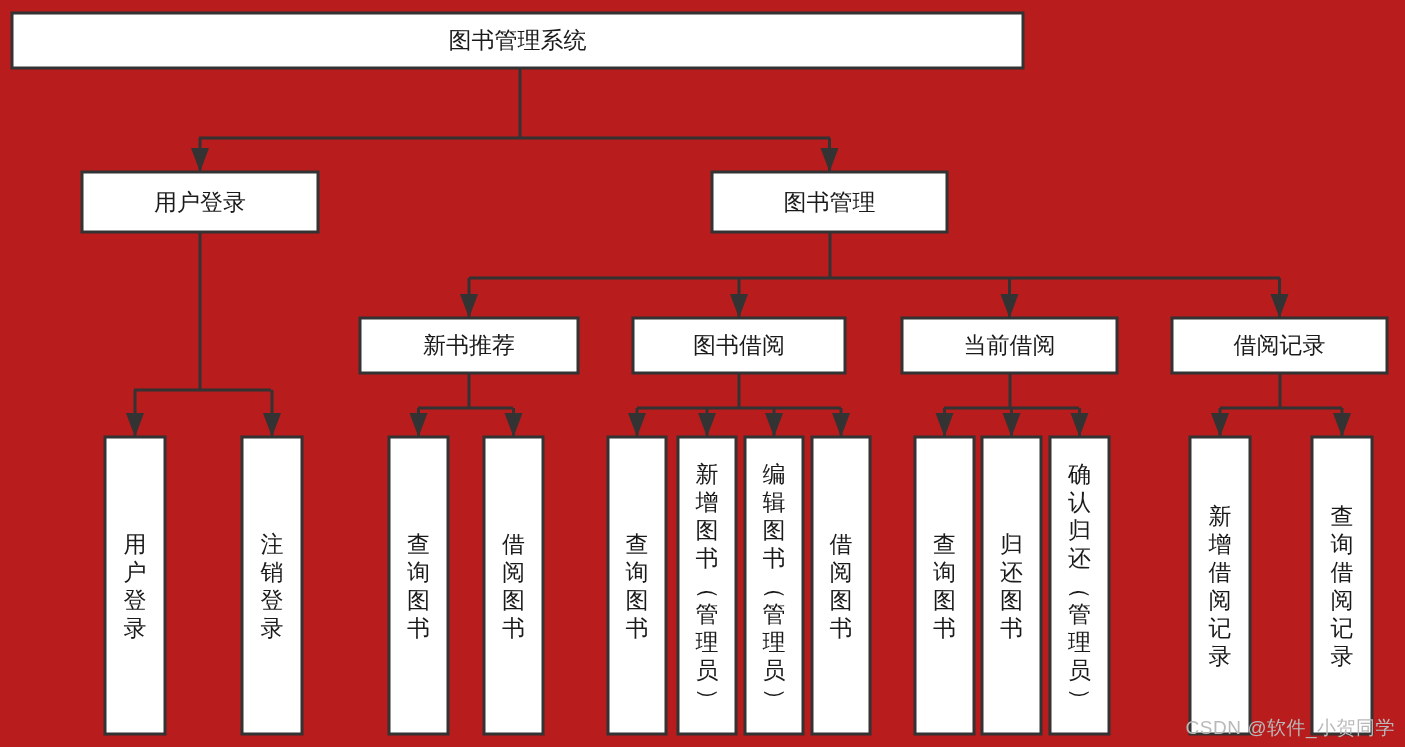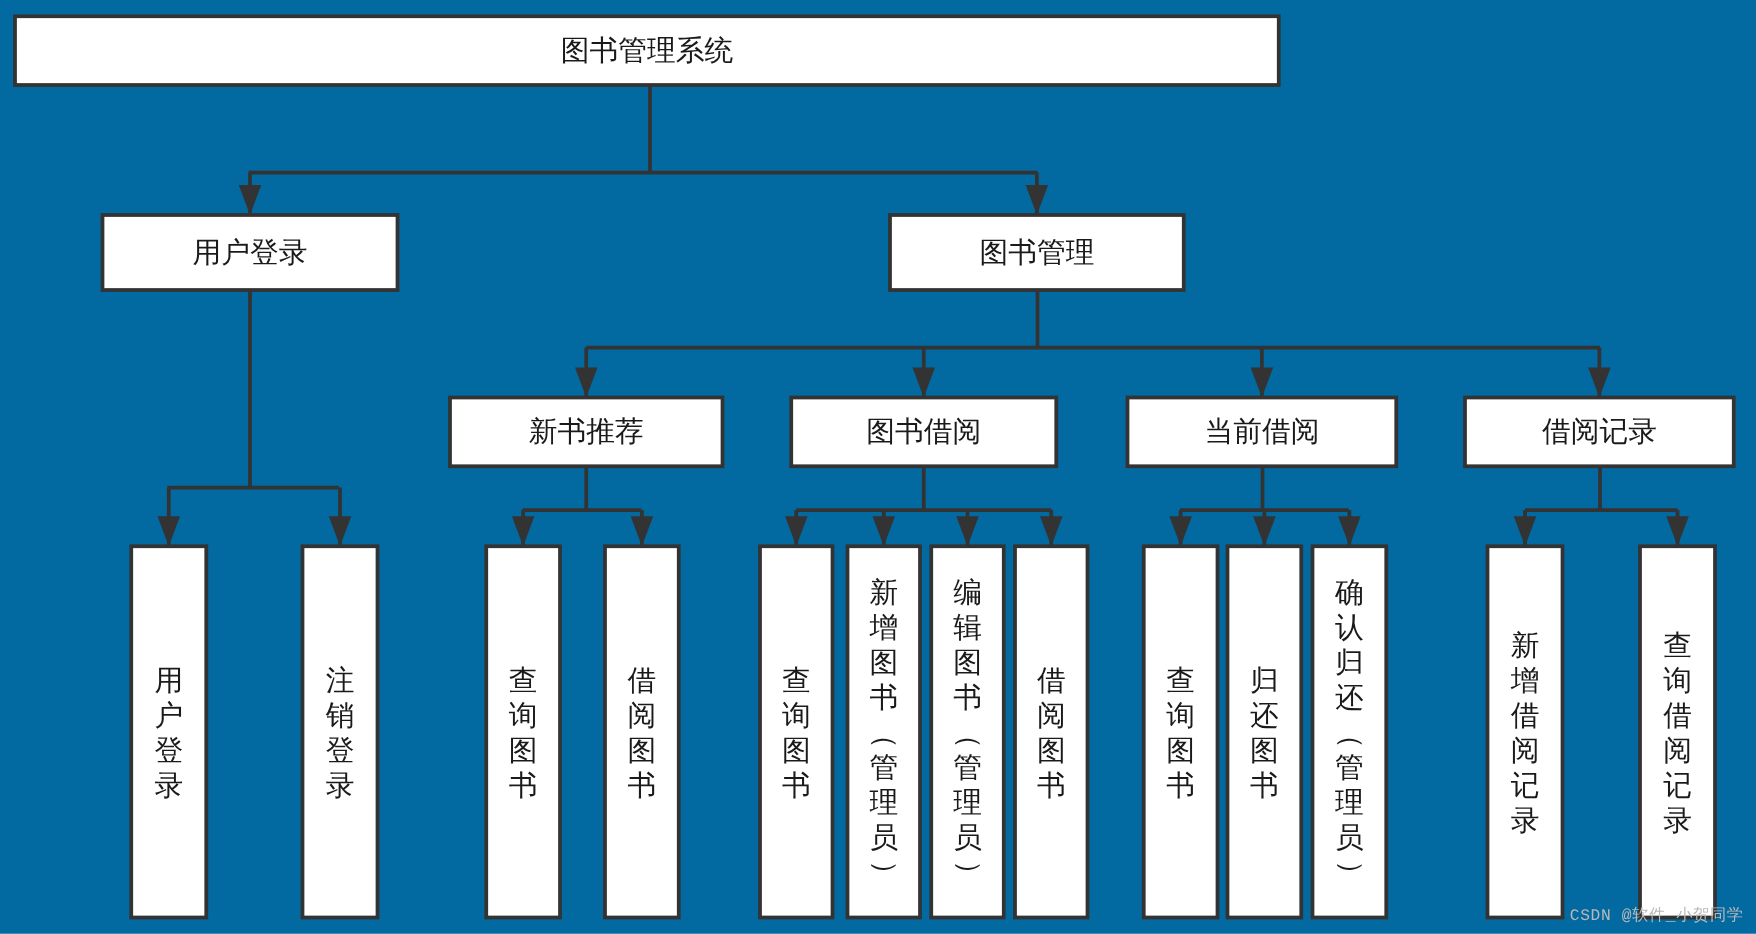--- a/index.html
+++ b/index.html
@@ -10,21 +10,21 @@
   body {
     width: 1405px;
     height: 747px;
     font-family: "DejaVu Sans", "Liberation Sans", sans-serif;
     overflow: hidden;
   }
   #diagram-root {
     position: relative;
     width: 1405px;
     height: 747px;
-    background: #0369a1;
+    background: #b91c1c;
   }
   svg.chart-svg {
     position: absolute;
     left: 0;
     top: 0;
     width: 1405px;
     height: 747px;
     display: block;
   }
   .node-box {
@@ -54,22 +54,22 @@
     font-family: "DejaVu Sans", "Liberation Sans", sans-serif;
     font-size: 23px;
     text-anchor: middle;
     dominant-baseline: middle;
   }
   .watermark {
     position: absolute;
     right: 10px;
     bottom: 6px;
     color: #b9b9b9;
-    font-size: 13px;
-    font-family: Liberation Mono, monospace;
+    font-size: 19px;
+    font-family: Liberation Sans, sans-serif;
     letter-spacing: 0.5px;
     white-space: nowrap;
     pointer-events: none;
   }
 </style>
 </head>
 <body>
 
 <div id="diagram-root">
   <svg class="chart-svg" viewBox="0 0 1405 747" xmlns="http://www.w3.org/2000/svg">

